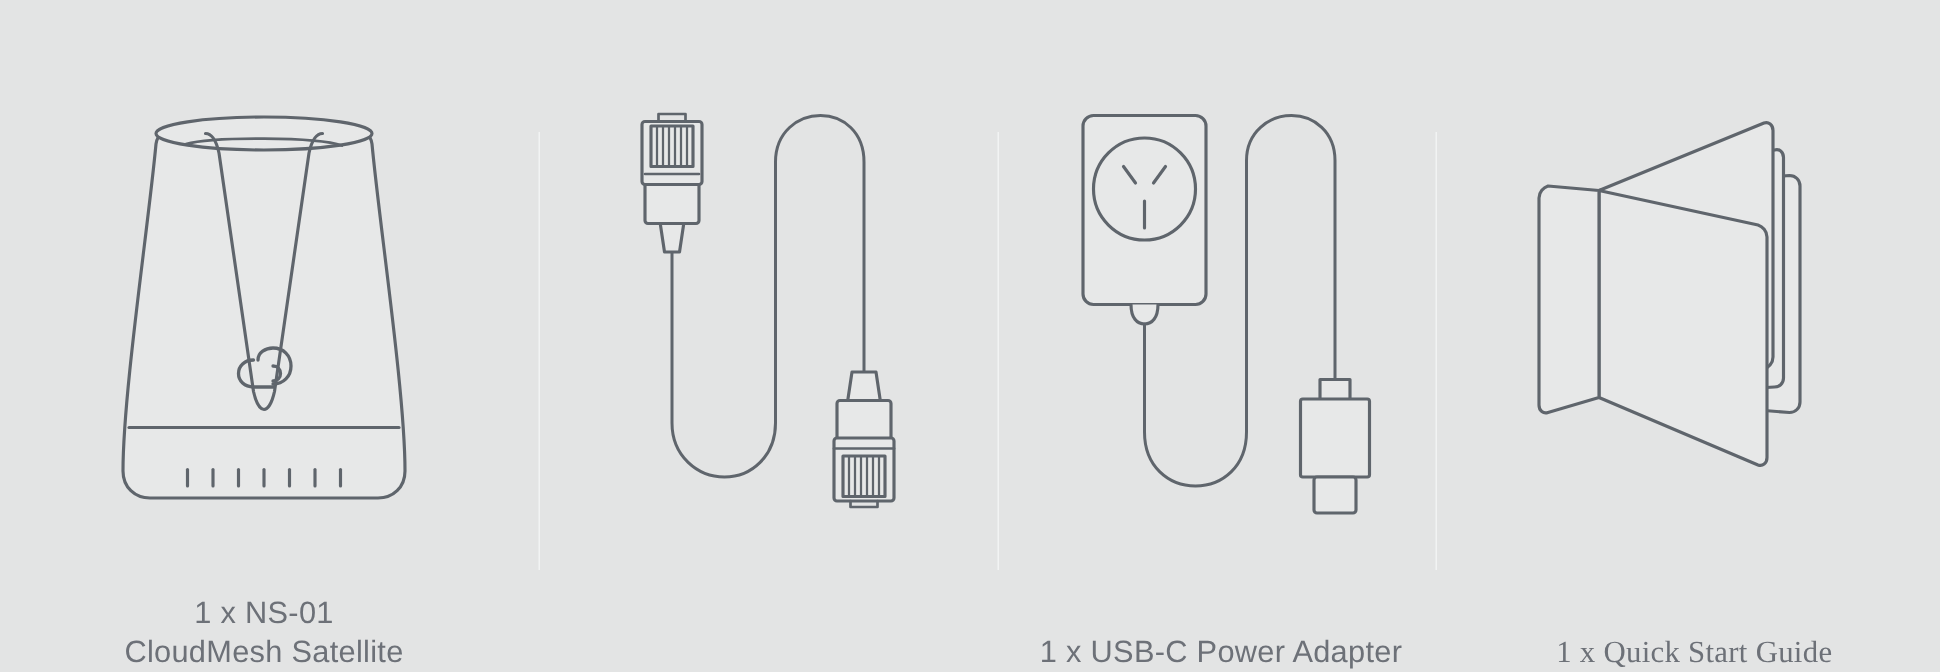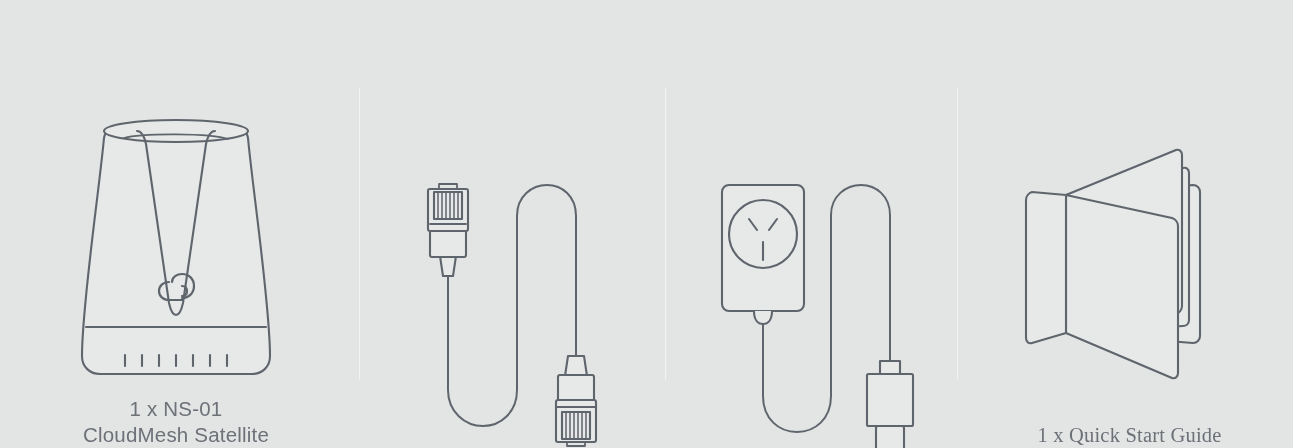--- a/index.html
+++ b/index.html
@@ -19,21 +19,21 @@
     height: 448px;
     display: flex;
     flex-direction: row;
     align-items: stretch;
   }
   .item-cell {
     position: relative;
     display: flex;
     flex-direction: column;
     align-items: center;
-    justify-content: flex-end;
+    justify-content: space-between;
     box-sizing: border-box;
   }
   .cell-satellite { width: 352px; }
   .cell-ethernet  { width: 310px; }
   .cell-adapter   { width: 304px; }
   .cell-guide     { width: 327px; font-family: Liberation Serif, serif; }
 
   .art-wrap {
     margin-top: 72px;
     height: 268px;
@@ -191,20 +191,21 @@
 
             <rect x="162" y="181" width="20" height="14" fill="#e7e8e8"></rect>
 
             <rect x="149" y="194" width="46" height="52" rx="1.5" fill="#e7e8e8"></rect>
 
             <rect x="158" y="246" width="28" height="24" rx="2" fill="#e7e8e8"></rect>
           </g>
         </g>
       </svg>
     </div>
+    <div class="item-label">1 x USB-C Power Adapter</div>
   </div>
 
   <div class="item-cell cell-guide">
     <div class="art-wrap">
       <svg width="210" height="268" viewBox="0 0 210 268" fill="none">
         <g stroke="#5f656c" stroke-width="2.1" stroke-linecap="round" stroke-linejoin="round" fill="#e7e8e8">
 
           <path d="M41 55 L168 45 C172 45 175 48 175 52 L175 196 C175 200 172 203 168 203 L41 193 Z"></path>
 
           <path d="M41 55 L158 28 C161 27 164 29 164 33 L164 180 C164 184 161 186 158 186 L41 193 Z"></path>

